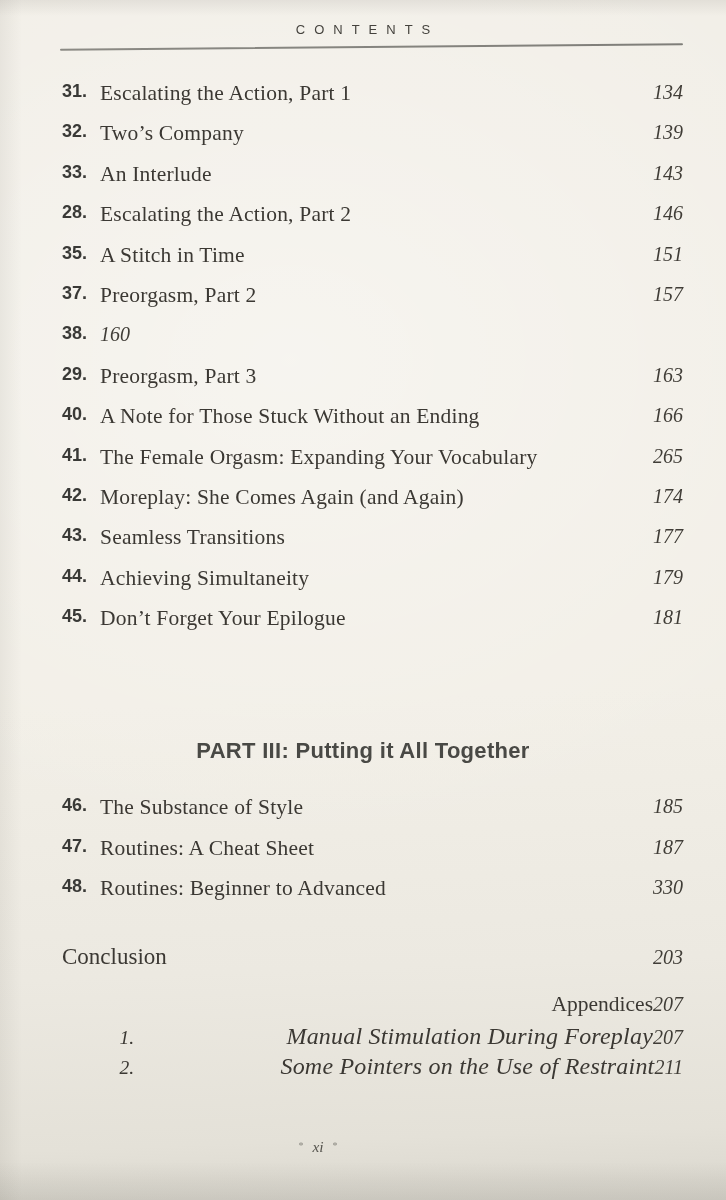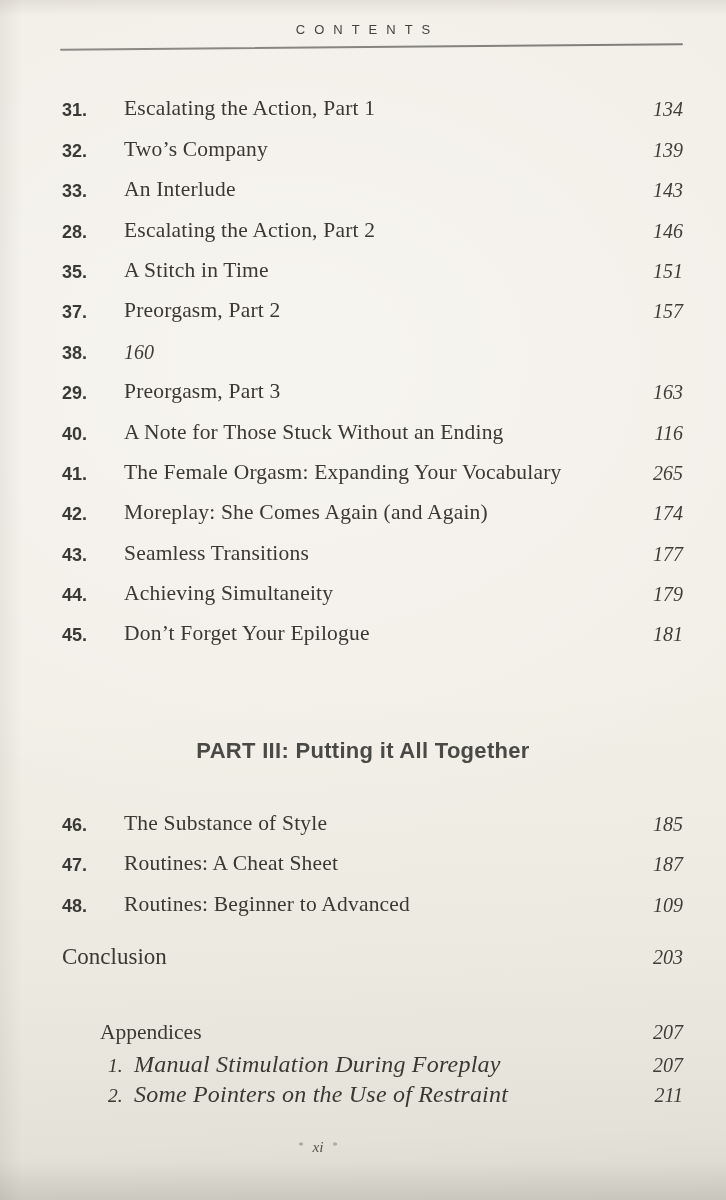--- a/index.html
+++ b/index.html
@@ -39,21 +39,21 @@
     width: 623px; height: 2px;
     background: linear-gradient(to right, #8b8a84, #7f7e79);
     transform: rotate(-0.5deg);
     border-radius: 1px;
   }
 
   .toc-list { position: absolute; left: 62px; width: 621px; }
   .list-main { top: 81px; }
   .list-part { top: 795px; }
 
-  .toc-row { display: flex; align-items: flex-end; height: 40.4px; gap: 24px; }
+  .toc-row { display: flex; align-items: flex-start; height: 40.4px; }
   .list-part .toc-row { height: 40.6px; }
   .chapter-num {
     flex: none; width: 38px;
     font-family: "Liberation Sans", sans-serif;
     font-weight: bold; font-size: 18px;
     color: #393936;
   }
   .chapter-title {
     flex: 1 1 auto;
     font-size: 21.5px; letter-spacing: 0.2px;
@@ -73,21 +73,21 @@
     font-weight: bold; font-size: 22px; letter-spacing: 0.3px;
     color: #494945;
   }
 
   .conclusion-row {
     position: absolute; top: 944px; left: 62px; width: 621px;
     display: flex; align-items: baseline;
   }
   .conclusion-title { flex: 1 1 auto; font-size: 23px; }
 
-  .appendices { position: absolute; top: 1020px; left: 62px; width: 621px; }
+  .appendices { position: absolute; top: 992px; left: 62px; width: 621px; text-align: right; }
   .appendix-header {
     display: flex; align-items: baseline; height: 31px;
     padding-left: 38px;
   }
   .appendix-title { flex: 1 1 auto; font-size: 21.5px; }
   .appendix-row { display: flex; align-items: baseline; height: 30px; padding-left: 46px; }
   .appendix-num {
     flex: none; width: 26px;
     font-style: italic; font-size: 19.5px; color: #3b3833;
   }
@@ -162,21 +162,21 @@
 
       <div class="toc-row">
         <span class="chapter-num">29.</span>
         <span class="chapter-title">Preorgasm, Part 3</span>
         <span class="page-num">163</span>
       </div>
 
       <div class="toc-row">
         <span class="chapter-num">40.</span>
         <span class="chapter-title">A Note for Those Stuck Without an Ending</span>
-        <span class="page-num">116</span>
+        <span class="page-num">166</span>
       </div>
 
       <div class="toc-row">
         <span class="chapter-num">41.</span>
         <span class="chapter-title">The Female Orgasm: Expanding Your Vocabulary</span>
         <span class="page-num">265</span>
       </div>
 
       <div class="toc-row">
         <span class="chapter-num">42.</span>
@@ -215,21 +215,21 @@
 
       <div class="toc-row">
         <span class="chapter-num">47.</span>
         <span class="chapter-title">Routines: A Cheat Sheet</span>
         <span class="page-num">187</span>
       </div>
 
       <div class="toc-row">
         <span class="chapter-num">48.</span>
         <span class="chapter-title">Routines: Beginner to Advanced</span>
-        <span class="page-num">109</span>
+        <span class="page-num">330</span>
       </div>
     </div>
 
   <div class="conclusion-row">
     <span class="conclusion-title">Conclusion</span>
     <span class="page-num">203</span>
   </div>
 
   <div class="appendices">
     <div class="appendix-header">

